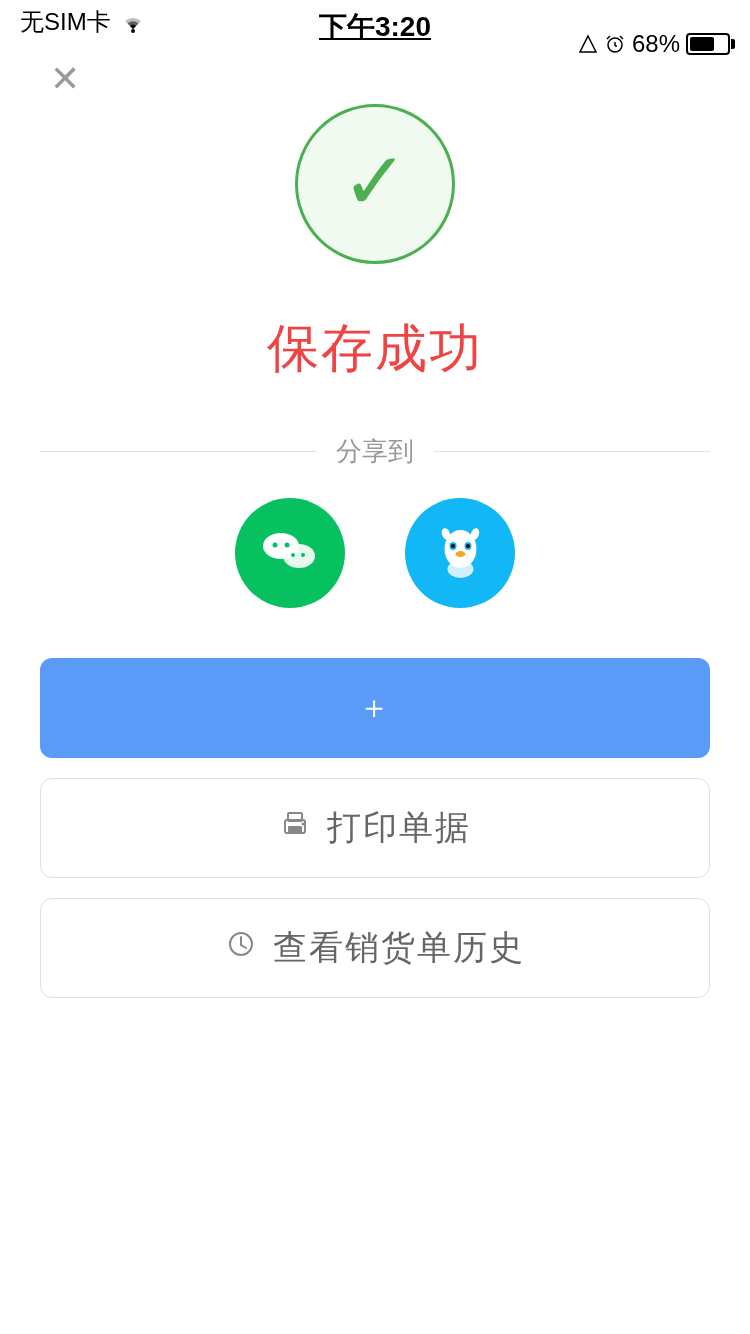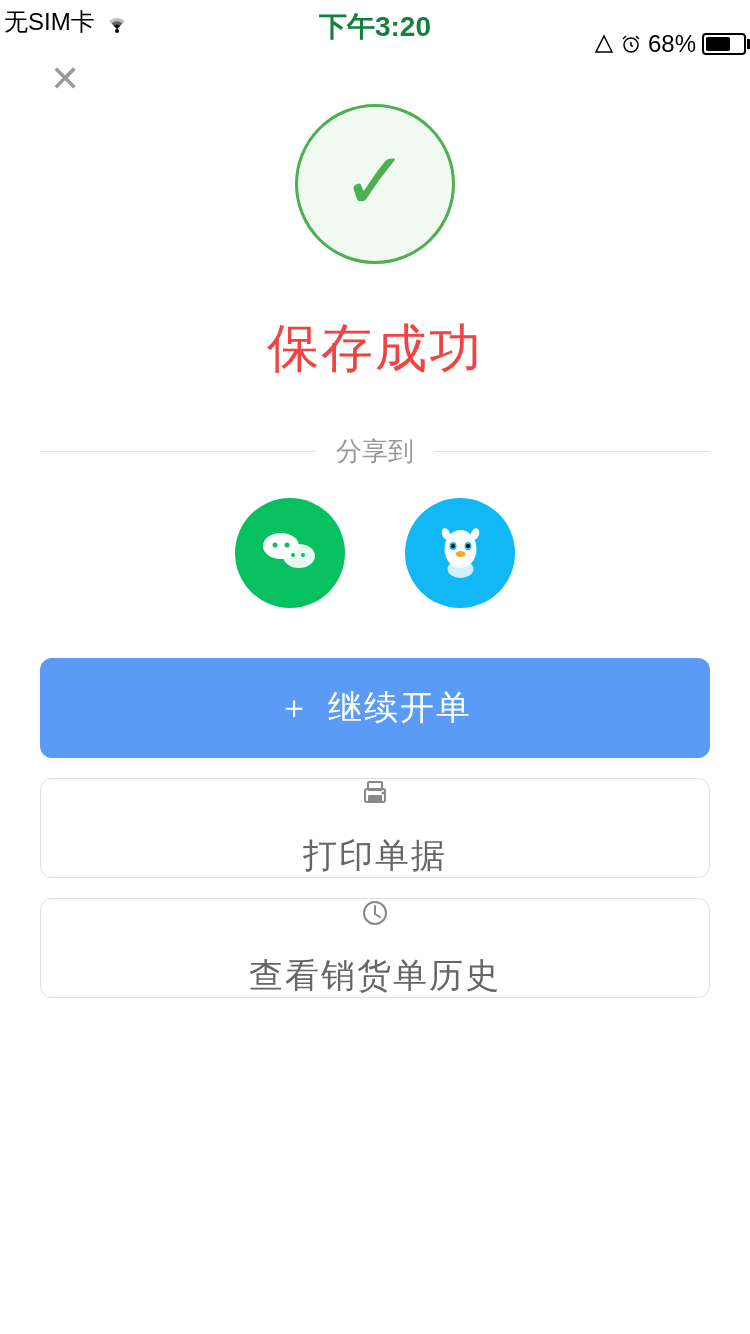--- a/index.html
+++ b/index.html
@@ -14,41 +14,42 @@
       position: relative;
     }
 
     
     .status-bar {
       width: 100%;
       height: 44px;
       display: flex;
       align-items: center;
       justify-content: space-between;
-      padding: 0 4px;
+      padding: 0 20px;
       background: #ffffff;
     }
 
     .status-left {
       display: flex;
       align-items: center;
       gap: 8px;
       font-size: 24px;
       font-weight: 500;
       color: #000;
     }
 
     .status-center {
       font-size: 28px;
       font-weight: 600;
-      color: #15803d;
+      color: #000000;
       position: absolute;
       left: 50%;
       transform: translateX(-50%);
       top: 8px;
+      text-decoration: underline;
     }
 
     .status-right {
       display: flex;
       align-items: center;
       gap: 6px;
       font-size: 24px;
       color: #000;
       margin-top: 43px;
     }
@@ -238,21 +239,20 @@
       border: 1px solid #e0e0e0;
       border-radius: 12px;
       font-size: 34px;
       color: #666666;
       display: flex;
       align-items: center;
       justify-content: center;
       gap: 16px;
       cursor: pointer;
       letter-spacing: 2px;
-      flex-direction: column;
     }
 
     .btn-icon {
       font-size: 32px;
       color: inherit;
     }
   </style>
 </head>
 <body>
 
@@ -340,21 +340,20 @@
           <ellipse cx="47" cy="13" rx="4" ry="6" fill="white" transform="rotate(20 47 13)"></ellipse>
         </svg>
       </div>
     </div>
   </div>
 
   <div class="action-buttons">
 
     <button class="btn-primary">
       <span class="btn-icon">＋</span>
-      <span>继续开单</span>
     </button>
 
     <button class="btn-secondary">
       <span class="btn-icon">
         <svg width="32" height="32" viewBox="0 0 32 32" fill="none">
           <rect x="6" y="12" width="20" height="13" rx="2" stroke="#888" stroke-width="2"></rect>
           <rect x="9" y="18" width="14" height="7" rx="1" fill="#888"></rect>
           <rect x="9" y="5" width="14" height="8" rx="1" stroke="#888" stroke-width="2"></rect>
           <circle cx="24" cy="16" r="1.5" fill="#888"></circle>
         </svg>

